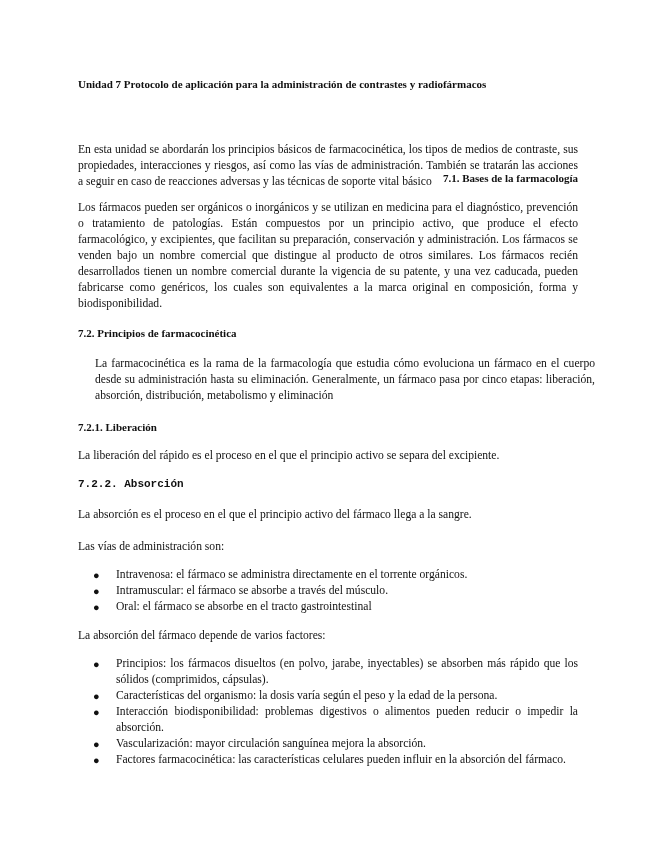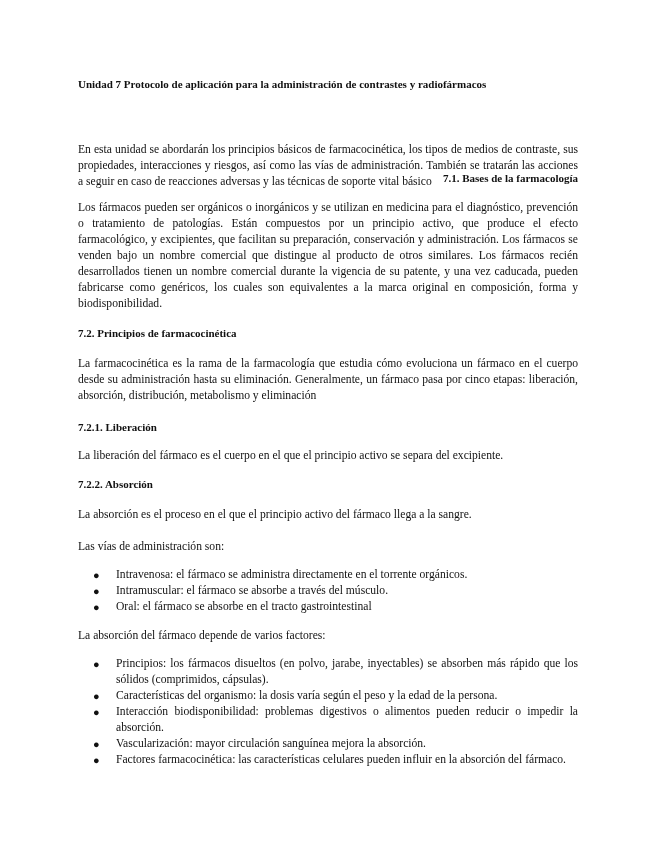--- a/index.html
+++ b/index.html
@@ -20,26 +20,26 @@
 <div class="page">
 
   <div class="line heading" style="top:76px;">Unidad 7 Protocolo de aplicación para la administración de contrastes y radiofármacos</div>
 
   <div class="para" style="top:101px;margin-top:41px;">En esta unidad se abordarán los principios básicos de farmacocinética, los tipos de medios de contraste, sus propiedades, interacciones y riesgos, así como las vías de administración. También se tratarán las acciones a seguir en caso de reacciones adversas y las técnicas de soporte vital básico</div>
 
   <div class="line heading" style="top:170px;text-align:right;">7.1. Bases de la farmacología</div>
   <div class="para" style="top:200px;">Los fármacos pueden ser orgánicos o inorgánicos y se utilizan en medicina para el diagnóstico, prevención o tratamiento de patologías. Están compuestos por un principio activo, que produce el efecto farmacológico, y excipientes, que facilitan su preparación, conservación y administración. Los fármacos se venden bajo un nombre comercial que distingue al producto de otros similares. Los fármacos recién desarrollados tienen un nombre comercial durante la vigencia de su patente, y una vez caducada, pueden fabricarse como genéricos, los cuales son equivalentes a la marca original en composición, forma y biodisponibilidad.</div>
 
   <div class="line heading" style="top:325px;">7.2. Principios de farmacocinética</div>
-  <div class="para" style="top:356px;">La farmacocinética es la rama de la farmacología que estudia cómo evoluciona un fármaco en el cuerpo desde su administración hasta su eliminación. Generalmente, un fármaco pasa por cinco etapas: liberación, absorción, distribución, metabolismo y eliminación</div>
+  <div class="para" style="top:356px;margin-left:17px;">La farmacocinética es la rama de la farmacología que estudia cómo evoluciona un fármaco en el cuerpo desde su administración hasta su eliminación. Generalmente, un fármaco pasa por cinco etapas: liberación, absorción, distribución, metabolismo y eliminación</div>
 
   <div class="line heading" style="top:419px;">7.2.1. Liberación</div>
-  <div class="line" style="top:448px;">La liberación del fármaco es el cuerpo en el que el principio activo se separa del excipiente.</div>
+  <div class="line" style="top:448px;">La liberación del rápido es el proceso en el que el principio activo se separa del excipiente.</div>
 
-  <div class="line heading" style="top:476px;">7.2.2. Absorción</div>
+  <div class="line heading" style="top:476px;font-family:Liberation Mono, monospace;">7.2.2. Absorción</div>
   <div class="line" style="top:507px;">La absorción es el proceso en el que el principio activo del fármaco llega a la sangre.</div>
 
   <div class="line" style="top:539px;">Las vías de administración son:</div>
 
   <ul class="bullets" style="top:567px;">
     <li>
       <span class="dot">●</span><b>Intravenosa</b><span>: el fármaco se administra directamente en el torrente orgánicos.</span>
     </li>
     <li>
       <span class="dot">●</span><b>Intramuscular</b><span>: el fármaco se absorbe a través del músculo.</span>

